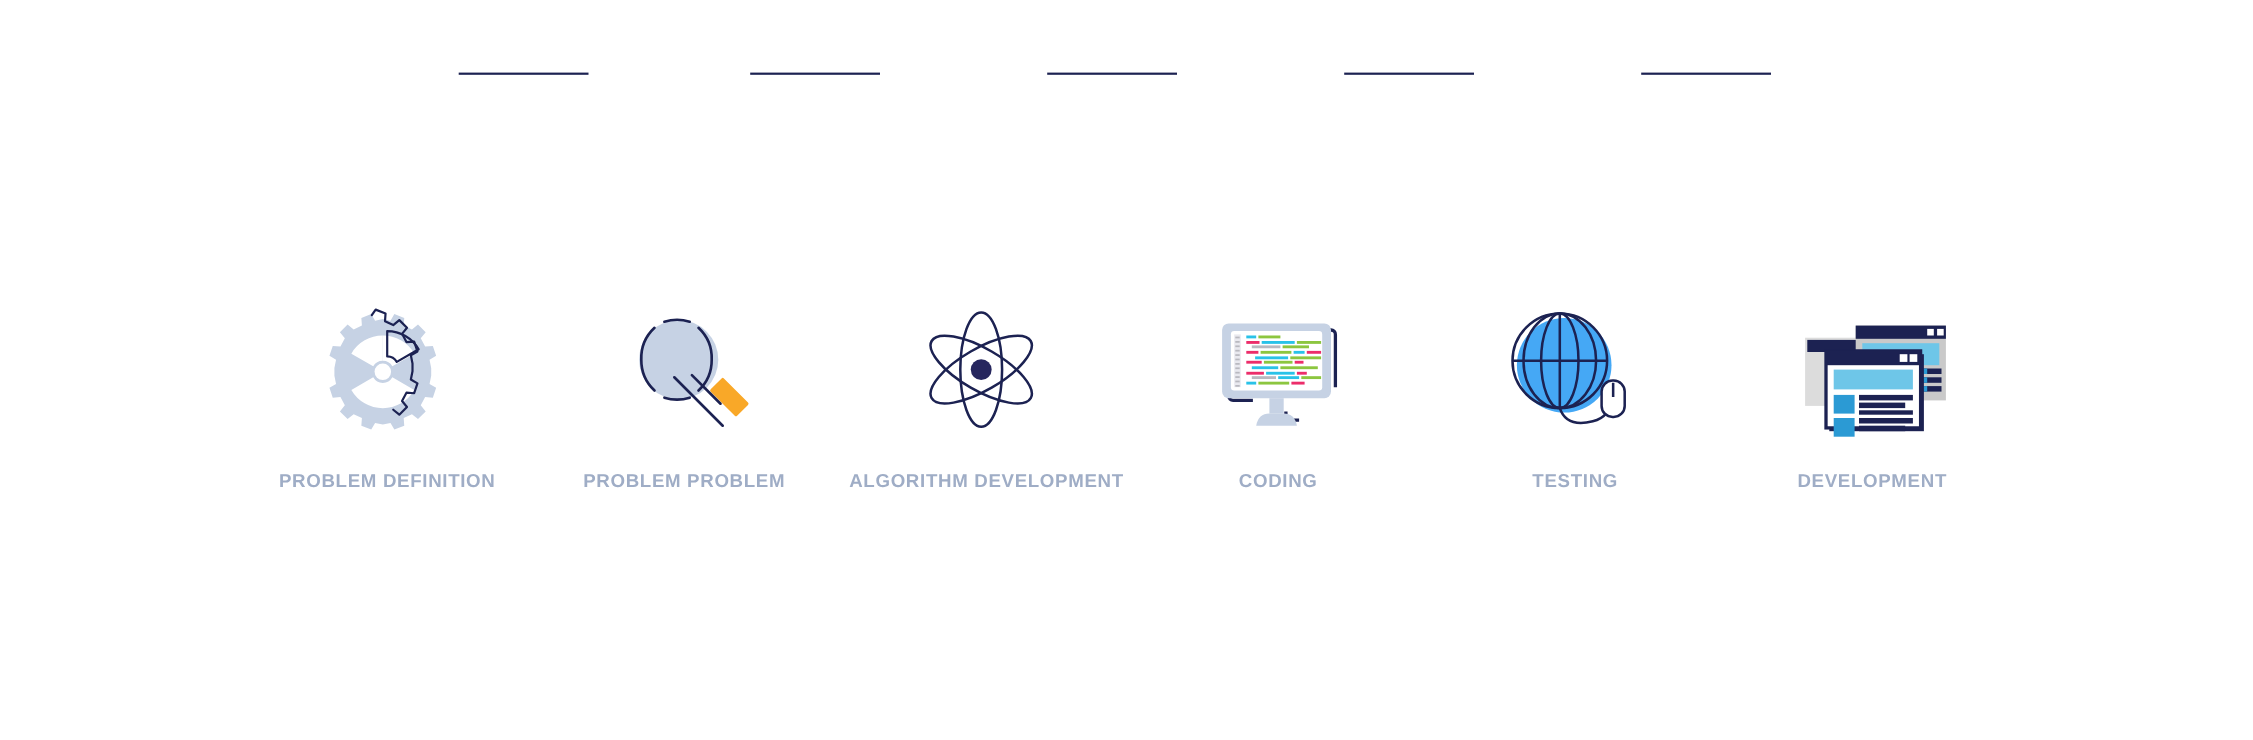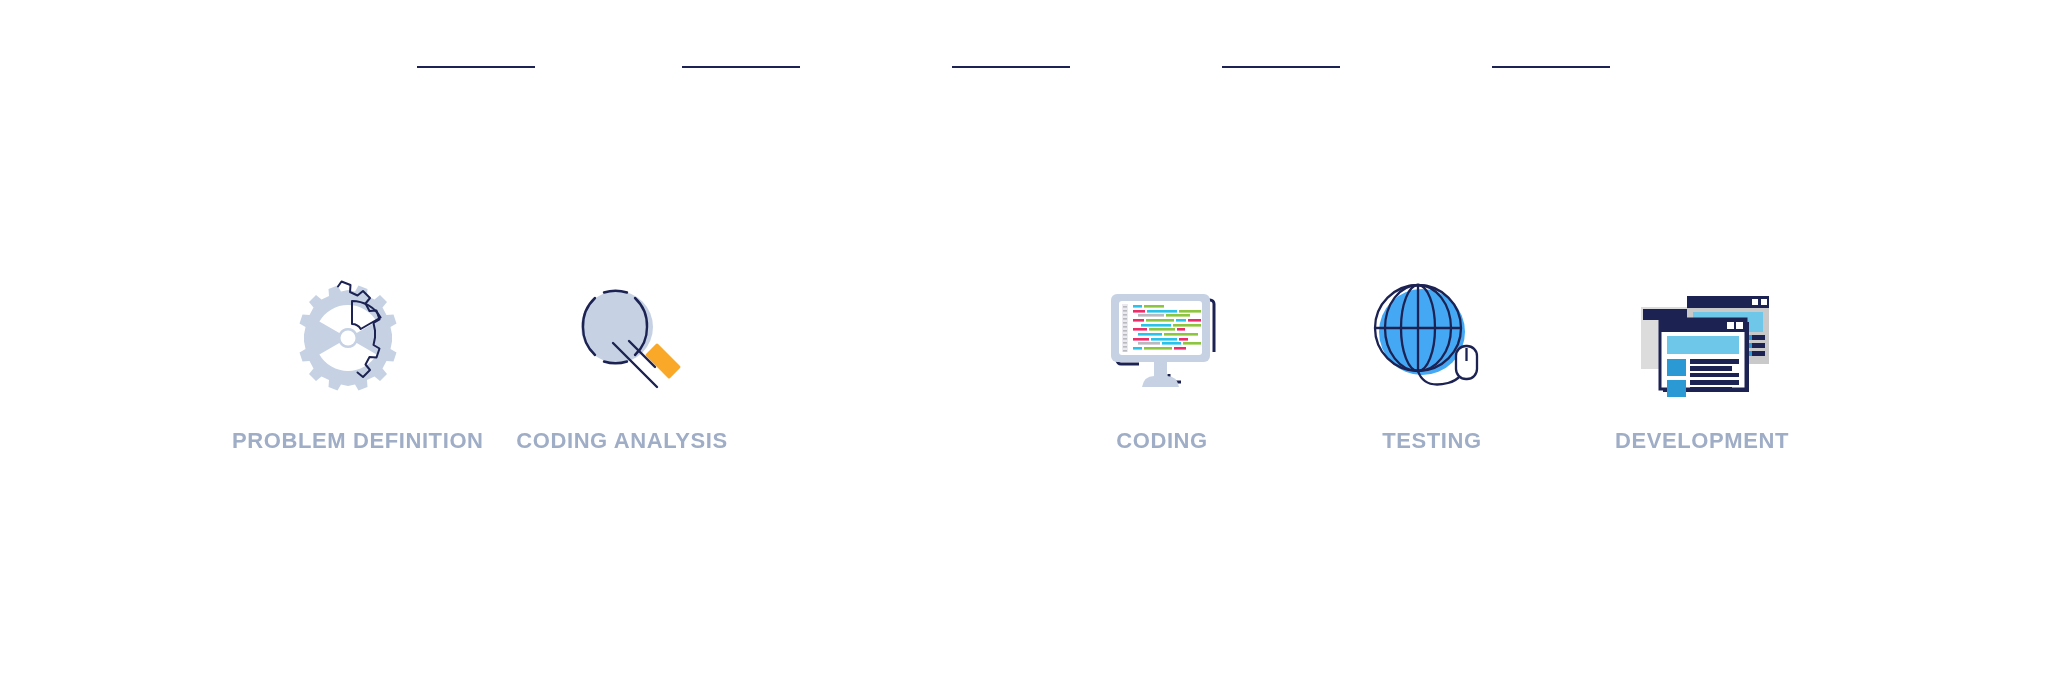--- a/index.html
+++ b/index.html
@@ -69,21 +69,21 @@
     display: flex;
     align-items: center;
     justify-content: center;
   }
   .step-label {
     position: absolute;
     left: 0;
     top: 152px;
     width: 240px;
     text-align: center;
-    font-size: 22px;
+    font-size: 17px;
     font-weight: 700;
     letter-spacing: 0.6px;
     color: #9fadc6;
     white-space: nowrap;
   }
 
   
   .connector {
     position: absolute;
     top: 66px;
@@ -147,23 +147,36 @@
           </g>
           <g transform="translate(60,56)">
             <rect x="28" y="28" width="17" height="34" rx="1.5" transform="rotate(-45 28 28)" fill="#f9a828"></rect>
           </g>
           <g fill="none" stroke="#1c2252" stroke-width="2.4" stroke-linecap="round">
             <line x1="56" y1="72" x2="100" y2="116"></line>
             <line x1="72" y1="70" x2="98" y2="96"></line>
           </g>
         </svg>
       </div>
-      <div class="step-label">CODING  ANALYSIS</div>
-    </div>
-
+      <div class="step-label">PROBLEM  PROBLEM</div>
+    </div>
+
+    <div class="step" style="left:772px;">
+      <div class="step-icon">
+        <svg width="120" height="120" viewBox="0 0 120 120" aria-hidden="true">
+          <g transform="translate(60,60)" fill="none" stroke="#1c2252" stroke-width="2.3">
+            <ellipse cx="0" cy="0" rx="19" ry="52"></ellipse>
+            <ellipse cx="0" cy="0" rx="19" ry="52" transform="rotate(60)"></ellipse>
+            <ellipse cx="0" cy="0" rx="19" ry="52" transform="rotate(-60)"></ellipse>
+            <circle cx="0" cy="0" r="9.5" fill="#26265e" stroke="none"></circle>
+          </g>
+        </svg>
+      </div>
+      <div class="step-label">ALGORITHM  DEVELOPMENT</div>
+    </div>
 
     <div class="step" style="left:1042px;">
       <div class="step-icon">
         <svg width="130" height="125" viewBox="0 0 130 125" aria-hidden="true">
 
           <g fill="none" stroke="#1c2252" stroke-width="3">
             <path d="M93,26 h20 a4,4 0 0,1 4,4 v48"></path>
             <path d="M20,62 v24 a4,4 0 0,0 4,4 h18"></path>
             <path d="M72,100 v8 h12"></path>
           </g>

